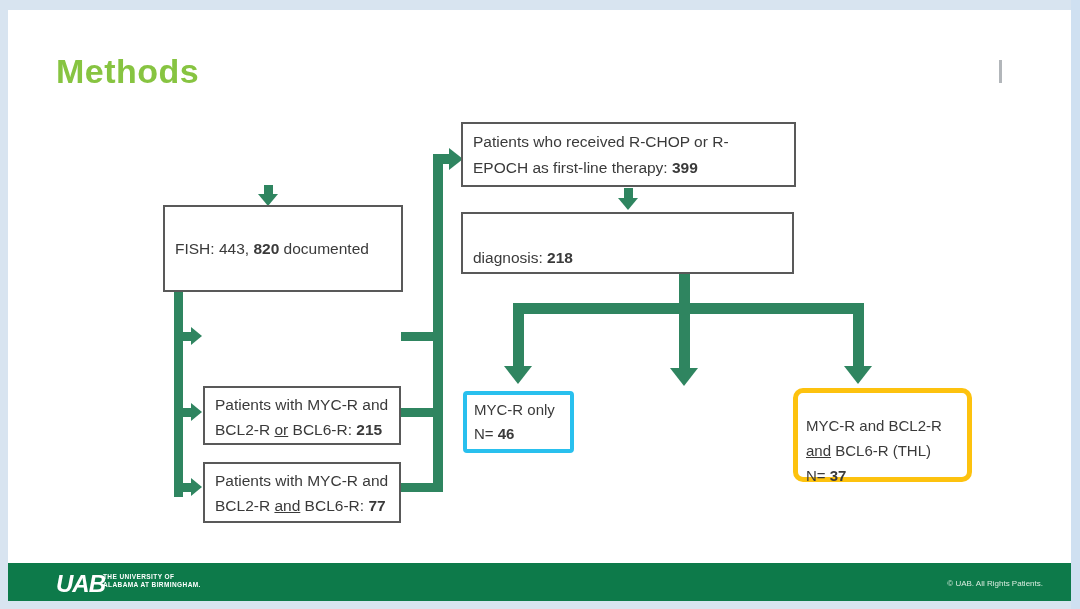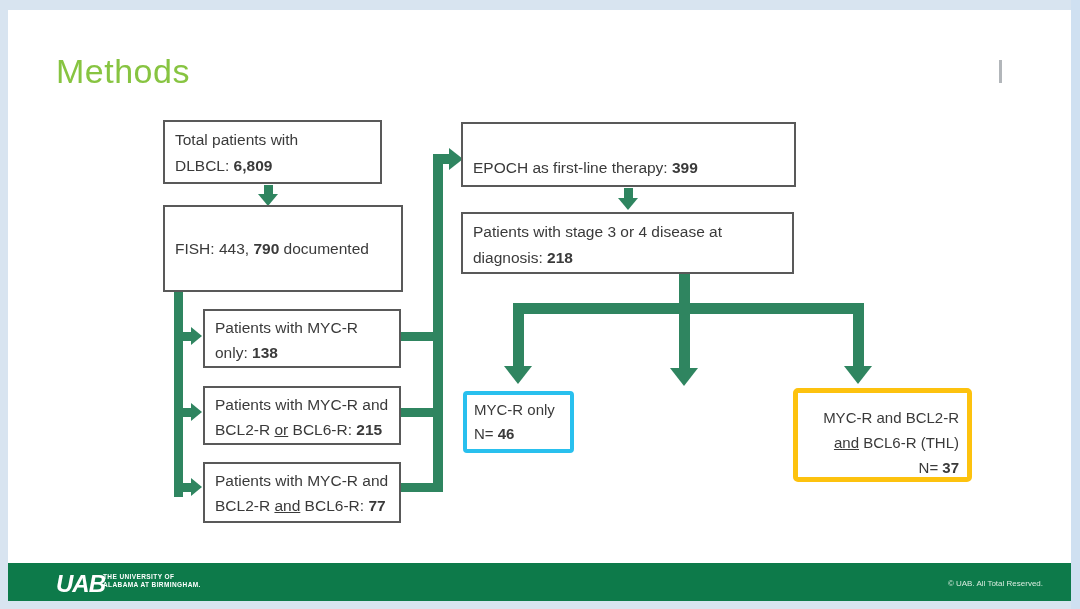--- a/index.html
+++ b/index.html
@@ -6,31 +6,31 @@
     --background:#d8e4f0; --slide:#ffffff; --title:#87c441; --arrow:#2f8560;
     --box-border:#595959; --text:#3a3a3a; --footer-bar:#0d7a4a; --footer-text:#ffffff;
     --highlight-blue:#29c0ee; --highlight-red:#dd1111; --highlight-yellow:#fdc20e;
   }
   *{margin:0;padding:0;box-sizing:border-box;}
   html,body{width:1080px;height:609px;overflow:hidden;}
   body{background:var(--background);font-family:"Liberation Sans","DejaVu Sans",sans-serif;position:relative;}
   .canvas{position:absolute;left:0;top:0;width:1080px;height:609px;background:var(--background);}
   .right-strip{position:absolute;right:0;top:0;width:9px;height:609px;background:#cfe0f1;}
   .slide{position:absolute;left:8px;top:10px;width:1063px;height:591px;background:var(--slide);}
-  .slide-title{position:absolute;left:48px;top:42px;font-size:34px;font-weight:normal;color:var(--title);letter-spacing:0.5px;}
+  .slide-title{position:absolute;left:48px;top:42px;font-size:34px;font-weight:bold;color:var(--title);letter-spacing:0.5px;}
   .cursor-mark{position:absolute;left:991px;top:50px;width:3px;height:23px;background:#b2b6ba;}
 
   .fbox{position:absolute;background:#fff;border:2px solid var(--box-border);color:var(--text);
         font-size:15.5px;line-height:26px;padding:5px 10px;}
   .fbox.small{line-height:25px;padding:4px 10px;}
 
   .obox{position:absolute;background:#fff;color:var(--text);font-size:15px;line-height:25px;}
   .obox.blue{border:4px solid var(--highlight-blue);border-radius:4px;padding:3px 7px;line-height:24px;}
   .obox.red{border:5px solid var(--highlight-red);border-radius:6px;padding:2px 8px;}
-  .obox.yellow{border:5px solid var(--highlight-yellow);border-radius:5px;padding:12px 8px;text-align:right;}
+  .obox.yellow{border:5px solid var(--highlight-yellow);border-radius:10px;padding:20px 8px;}
 
   .seg{position:absolute;background:var(--arrow);}
   .ah{position:absolute;width:0;height:0;}
   .ah-down-sm{border-left:10px solid transparent;border-right:10px solid transparent;border-top:12px solid var(--arrow);}
   .ah-down-lg{border-left:14px solid transparent;border-right:14px solid transparent;border-top:18px solid var(--arrow);}
   .ah-right-sm{border-top:9px solid transparent;border-bottom:9px solid transparent;border-left:11px solid var(--arrow);}
   .ah-right-md{border-top:11px solid transparent;border-bottom:11px solid transparent;border-left:14px solid var(--arrow);}
 
   .footer{position:absolute;left:0;top:553px;width:1063px;height:38px;background:var(--footer-bar);color:var(--footer-text);}
   .footer-logo{position:absolute;left:48px;top:7px;font-size:24px;font-weight:800;font-style:italic;letter-spacing:-1px;}
@@ -41,67 +41,65 @@
 <body>
 
 <div class="canvas">
   <div class="right-strip"></div>
 
   <div class="slide">
 
     <div class="slide-title">Methods</div>
     <div class="cursor-mark"></div>
 
-    <div class="fbox" style="left:155px;top:110px;width:219px;height:64px;"><span>Total patients with</span><br><span>DLBCL: </span><span style="font-weight: bold;">6,809</span></div>
 
     <div class="seg" style="left:256px;top:175px;width:9px;height:10px;"></div>
     <div class="ah ah-down-sm" style="left:250px;top:184px;"></div>
 
-    <div class="fbox small" style="left:155px;top:195px;width:240px;height:87px;"><br><span>FISH: 443, </span><span style="font-weight: bold;">790</span><span> documented</span><br></div>
+    <div class="fbox small" style="left:155px;top:195px;width:240px;height:87px;"><br><span>FISH: 443, </span><span style="font-weight: bold;">820</span><span> documented</span><br></div>
 
     <div class="seg" style="left:166px;top:282px;width:9px;height:205px;"></div>
     <div class="seg" style="left:166px;top:322px;width:17px;height:9px;"></div>
     <div class="ah ah-right-sm" style="left:183px;top:317px;"></div>
     <div class="seg" style="left:166px;top:398px;width:17px;height:9px;"></div>
     <div class="ah ah-right-sm" style="left:183px;top:393px;"></div>
     <div class="seg" style="left:166px;top:473px;width:17px;height:9px;"></div>
     <div class="ah ah-right-sm" style="left:183px;top:468px;"></div>
 
-    <div class="fbox small" style="left:195px;top:299px;width:198px;height:59px;"><span>Patients with MYC-R</span><br><span>only: </span><span style="font-weight: bold;">138</span></div>
     <div class="fbox small" style="left:195px;top:376px;width:198px;height:59px;"><span>Patients with MYC-R and</span><br><span>BCL2-R </span><span style="text-decoration: underline;">or</span><span> BCL6-R: </span><span style="font-weight: bold;">215</span></div>
     <div class="fbox small" style="left:195px;top:452px;width:198px;height:61px;"><span>Patients with MYC-R and</span><br><span>BCL2-R </span><span style="text-decoration: underline;">and</span><span> BCL6-R: </span><span style="font-weight: bold;">77</span></div>
 
     <div class="seg" style="left:393px;top:322px;width:42px;height:9px;"></div>
     <div class="seg" style="left:393px;top:398px;width:42px;height:9px;"></div>
     <div class="seg" style="left:393px;top:473px;width:42px;height:9px;"></div>
     <div class="seg" style="left:425px;top:144px;width:10px;height:338px;"></div>
     <div class="seg" style="left:425px;top:144px;width:16px;height:10px;"></div>
     <div class="ah ah-right-md" style="left:441px;top:138px;"></div>
 
-    <div class="fbox" style="left:453px;top:112px;width:335px;height:65px;"><br><span>EPOCH as first-line therapy: </span><span style="font-weight: bold; margin-top: 28px;">399</span></div>
+    <div class="fbox" style="left:453px;top:112px;width:335px;height:65px;"><span>Patients who received R-CHOP or R-</span><br><span>EPOCH as first-line therapy: </span><span style="font-weight: bold; margin-top: 28px;">399</span></div>
 
     <div class="seg" style="left:616px;top:178px;width:9px;height:10px;"></div>
     <div class="ah ah-down-sm" style="left:610px;top:188px;"></div>
 
-    <div class="fbox" style="left:453px;top:202px;width:333px;height:62px;"><span>Patients with stage 3 or 4 disease at</span><br><span>diagnosis: </span><span style="font-weight: bold;">218</span></div>
+    <div class="fbox" style="left:453px;top:202px;width:333px;height:62px;"><br><span>diagnosis: </span><span style="font-weight: bold;">218</span></div>
 
     <div class="seg" style="left:671px;top:264px;width:11px;height:95px;"></div>
     <div class="ah ah-down-lg" style="left:662px;top:358px;"></div>
     <div class="seg" style="left:505px;top:293px;width:351px;height:11px;"></div>
     <div class="seg" style="left:505px;top:293px;width:11px;height:64px;"></div>
     <div class="ah ah-down-lg" style="left:496px;top:356px;"></div>
     <div class="seg" style="left:845px;top:293px;width:11px;height:64px;"></div>
     <div class="ah ah-down-lg" style="left:836px;top:356px;"></div>
 
     <div class="obox blue" style="left:455px;top:381px;width:111px;height:62px;"><span>MYC-R only</span><br><span>N= </span><span style="font-weight: bold;">46</span></div>
     <div class="obox yellow" style="left:785px;top:378px;width:179px;height:94px;"><span>MYC-R and BCL2-R</span><br><span style="text-decoration: underline;">and</span><span> BCL6-R (THL)</span><br><span>N= </span><span style="font-weight: bold;">37</span></div>
 
     <div class="footer">
       <div class="footer-logo">UAB</div>
       <div class="footer-org">
         <div>THE UNIVERSITY OF</div>
         <div>ALABAMA AT BIRMINGHAM.</div>
       </div>
-      <div class="footer-copy">© UAB. All Total Reserved.</div>
+      <div class="footer-copy">© UAB. All Rights Patients.</div>
     </div>
 
   </div>
 </div>
 
 </body></html>

